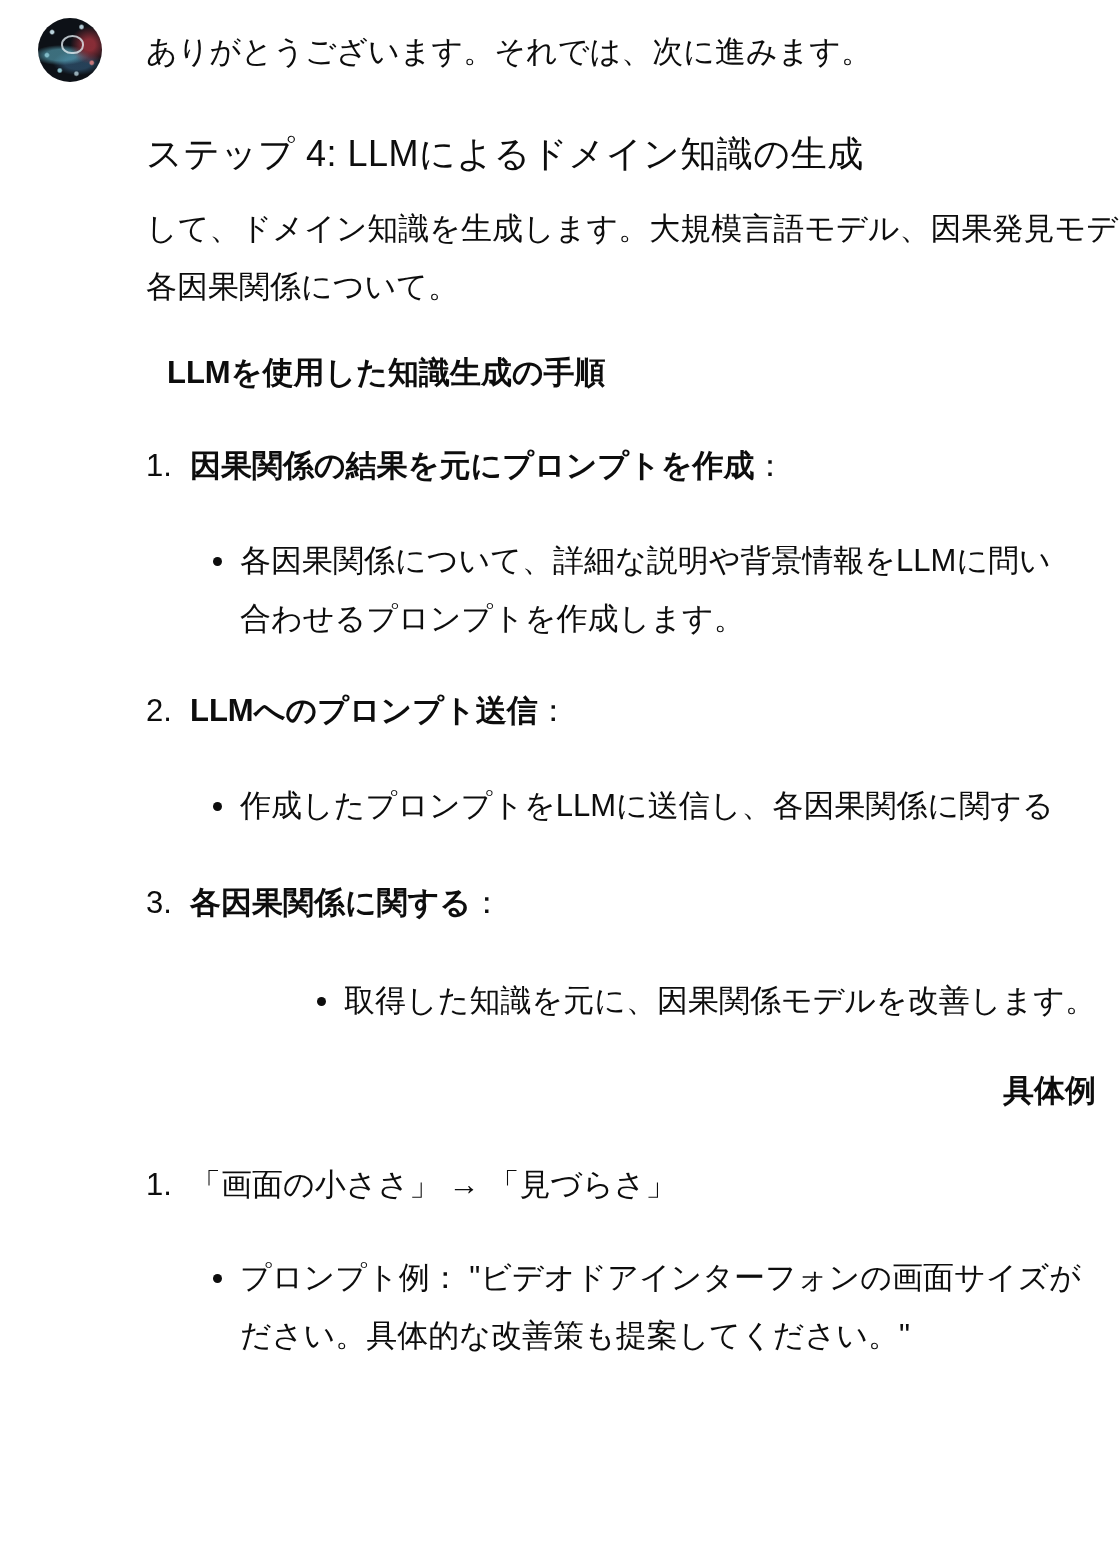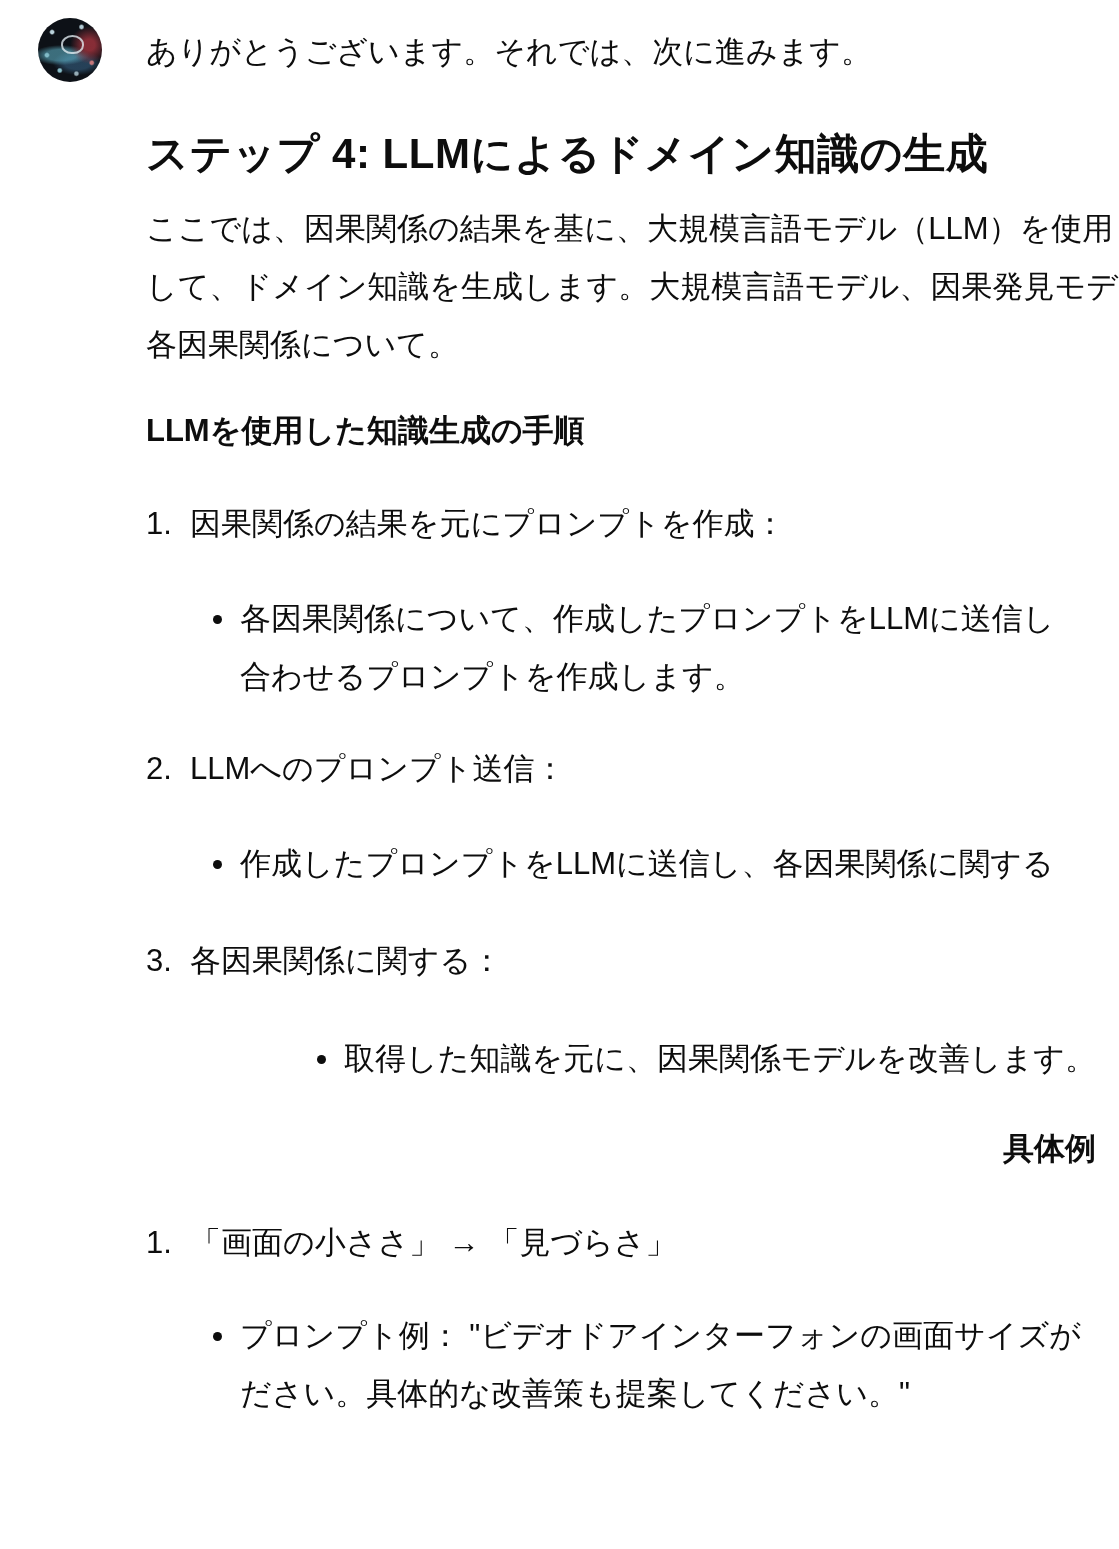--- a/index.html
+++ b/index.html
@@ -49,32 +49,32 @@
     padding-top: 28px;
     font-size: 31px;
     line-height: 58px;
   }
   .content > * { margin: 0; }
   .line { white-space: nowrap; }
 
   .intro { line-height: 48px; }
 
   .heading {
-    font-size: 42px;
-    font-weight: 700;
+    font-size: 36px;
+    font-weight: 400;
     line-height: 54px;
     letter-spacing: .5px;
   }
 
-  .subhead { font-weight: 700; }
+  .subhead { font-weight: 700; margin-left: 21px; }
 
   
   .olitem { display: flex; }
   .olitem .num { width: 44px; flex: none; }
-  .olitem .li-label { font-weight: 400; }
+  .olitem .li-label { font-weight: 700; }
   .olitem.plain .li-label { font-weight: 400; }
   .olitem .li-colon { font-weight: 400; }
 
   
   .ulitem { display: flex; margin-left: 67px; }
   .ulitem .dot {
     flex: none;
     width: 9px; height: 9px;
     margin-top: 25px;
     border-radius: 50%;
@@ -101,37 +101,36 @@
 
   <div class="avatar"></div>
 
   <div class="content">
 
     <p class="intro">ありがとうございます。それでは、次に進みます。</p>
 
     <h2 class="heading mt51">ステップ 4: LLMによるドメイン知識の生成</h2>
 
     <div class="para mt19">
-      <div class="line">ここでは、因果関係の結果を基に、大規模言語モデル（LLM）を使用</div>
       <div class="line">して、ドメイン知識を生成します。大規模言語モデル、因果発見モデ</div>
       <div class="line">各因果関係について。</div>
     </div>
 
     <p class="subhead mt28">LLMを使用した知識生成の手順</p>
 
     <div class="olitem mt35">
       <span class="num">1.</span>
       <span class="li-text">
         <span class="li-label">因果関係の結果を元にプロンプトを作成</span><span class="li-colon">：</span>
       </span>
     </div>
     <div class="ulitem mt37">
       <span class="dot"></span>
       <div class="bullet-text">
-        <div class="line">各因果関係について、作成したプロンプトをLLMに送信し</div>
+        <div class="line">各因果関係について、詳細な説明や背景情報をLLMに問い</div>
         <div class="line">合わせるプロンプトを作成します。</div>
       </div>
     </div>
 
     <div class="olitem mt34">
       <span class="num">2.</span>
       <span class="li-text">
         <span class="li-label">LLMへのプロンプト送信</span><span class="li-colon">：</span>
       </span>
     </div>

